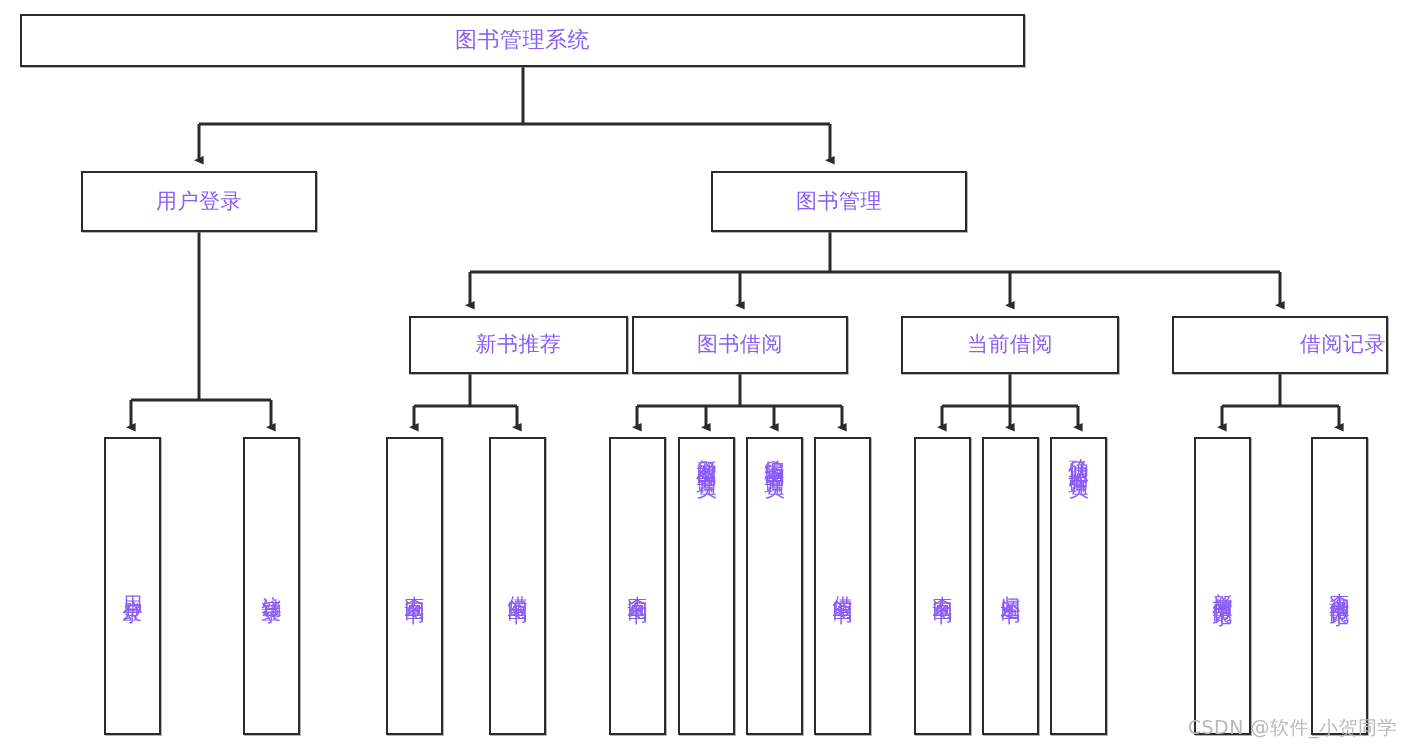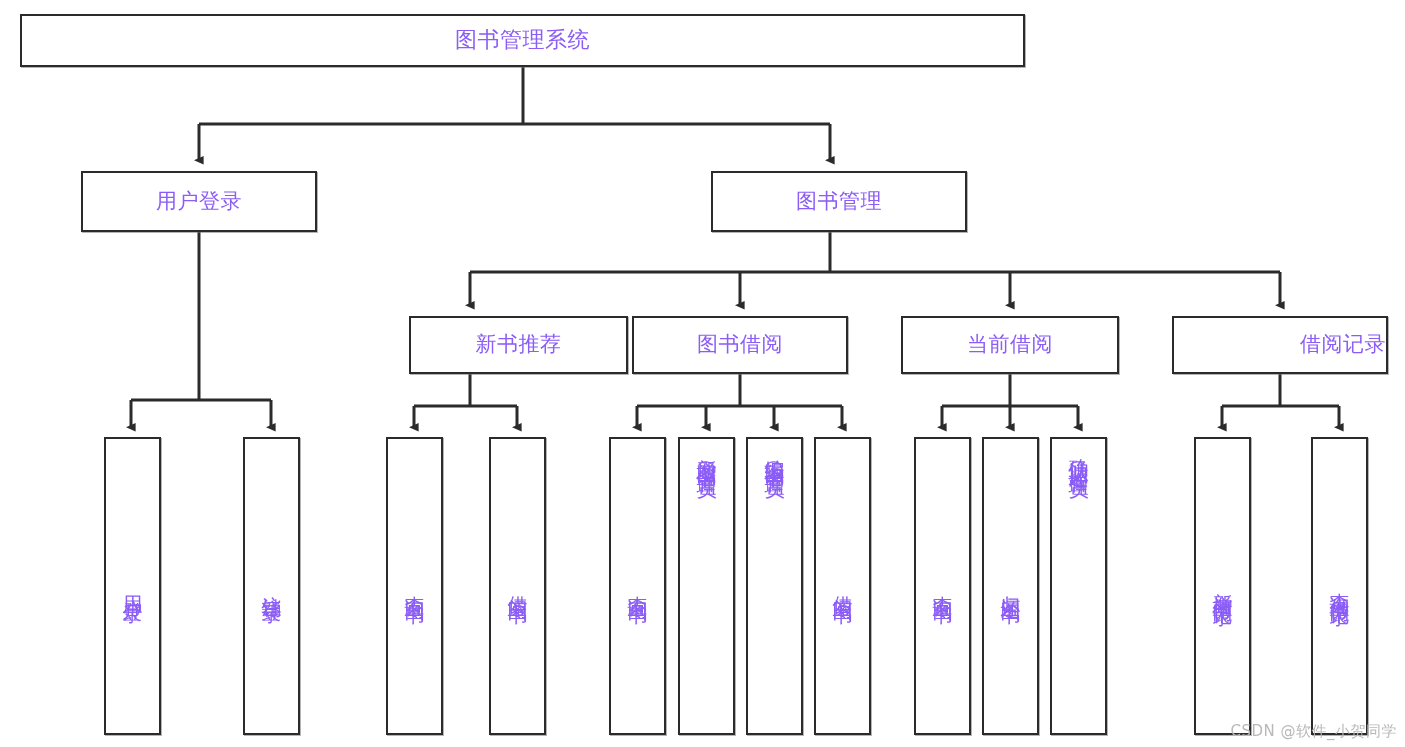--- a/index.html
+++ b/index.html
@@ -67,21 +67,21 @@
     white-space: nowrap;
     max-height: 100%;
   }
   .node.v.topalign {
     align-items: flex-start;
   }
   #watermark {
     position: absolute;
     right: 8px;
     bottom: 6px;
-    font-size: 15px;
+    font-size: 19px;
     color: #b9b9b9;
     letter-spacing: 0.5px;
     white-space: nowrap;
     font-family: "DejaVu Sans", "Liberation Sans", sans-serif;
   }
 </style>
 </head>
 <body>
 
 <div id="canvas">

